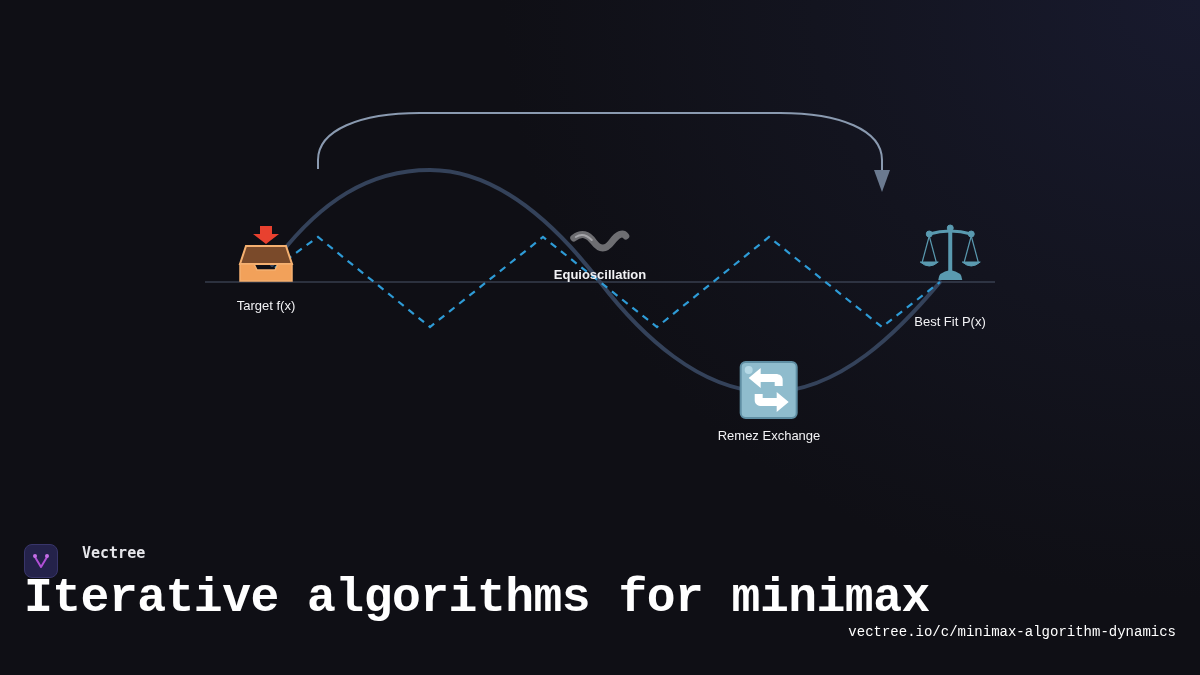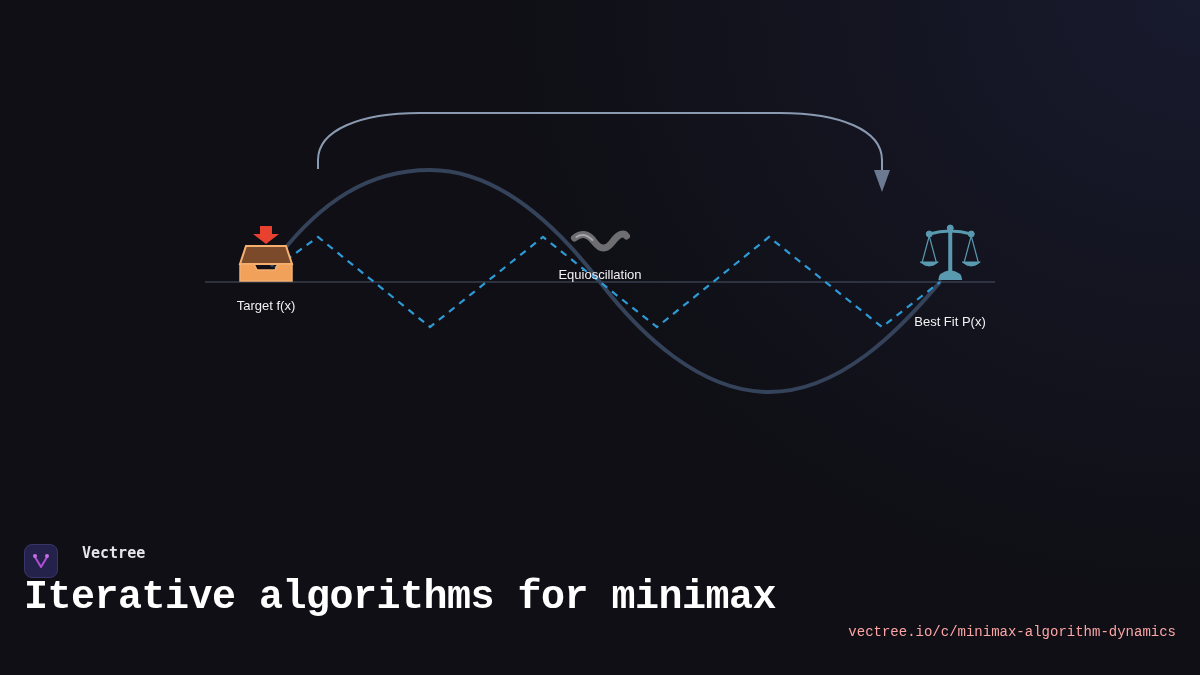--- a/index.html
+++ b/index.html
@@ -20,26 +20,26 @@
   }
   .brand { position: absolute; left: 24px; top: 544px; display: flex; align-items: flex-start; gap: 24px; }
   .brand .logo {
     width: 34px; height: 34px; border-radius: 8px; background: #24224a;
     border: 1px solid #38356a; box-sizing: border-box; display: flex; align-items: center; justify-content: center;
   }
   .brand .name { font-family: "DejaVu Sans Mono", monospace; font-weight: bold; font-size: 15px; color: #e6e6ea; }
   .title {
     position: absolute; left: 24px; top: 581px; margin: 0;
     font-family: "Liberation Mono", monospace; font-weight: bold;
-    font-size: 40px; line-height: 34px; color: #ffffff; letter-spacing: -0.5px;
+    font-size: 48px; line-height: 34px; color: #ffffff; letter-spacing: -0.5px;
   }
   .title span { display: block; }
   .url {
     position: absolute; right: 24px; top: 624px;
-    font-family: "Liberation Mono", monospace; font-size: 14px; color: #fca5a5;
+    font-family: "Liberation Mono", monospace; font-size: 14px; color: #ffffff;
   }
 </style>
 </head>
 <body>
 
 <div class="stage">
   <svg class="diagram" width="1200" height="675" viewBox="0 0 1200 675">
 
     <line x1="205" y1="282" x2="995" y2="282" stroke="#4a5468" stroke-width="1"></line>
 
@@ -59,23 +59,32 @@
     </svg>
     <span class="label" style="margin-top:14px;">Target f(x)</span>
   </div>
 
 
   <div class="node" style="left:600px; top:222px;">
     <svg class="icon" width="64" height="40" viewBox="0 0 64 40">
       <path d="M6 16 C 14 10, 20 12, 26 20 C 32 28, 38 28, 44 20 C 50 12, 55 10, 58 14" fill="none" stroke="#6e6e72" stroke-width="7" stroke-linecap="round"></path>
       <path d="M8 15 C 14 11, 19 13, 24 18" fill="none" stroke="#a6a6aa" stroke-width="2" stroke-linecap="round"></path>
     </svg>
-    <span class="label" style="margin-top:5px;">Equioscillation</span>
+    <span class="label" style="margin-top:5px;font-weight:bold;">Equioscillation</span>
   </div>
 
+  <div class="node" style="left:769px; top:360px;">
+    <svg class="icon" width="60" height="60" viewBox="0 0 60 60">
+      <rect x="2" y="2" width="56" height="56" rx="5" fill="#8fbccd" stroke="#5f8ea3" stroke-width="2"></rect>
+      <circle cx="10" cy="10" r="4" fill="#b6d9e6"></circle>
+      <path d="M44 26 L44 20 C44 16 41 14 37 14 L22 14 L22 8 L10 18 L22 28 L22 22 L36 22 L36 26 Z" fill="#ffffff"></path>
+      <path d="M16 34 L16 40 C16 44 19 46 23 46 L38 46 L38 52 L50 42 L38 32 L38 38 L24 38 L24 34 Z" fill="#ffffff"></path>
+    </svg>
+    <span class="label" style="margin-top:8px;">Remez Exchange</span>
+  </div>
 
   <div class="node" style="left:950px; top:224px;">
     <svg class="icon" width="62" height="60" viewBox="0 0 62 60">
       <g fill="#5a9ab0" stroke="#5a9ab0">
         <circle cx="31" cy="4" r="3"></circle>
         <rect x="29" y="5" width="4" height="42" stroke="none"></rect>
         <path d="M10 10 Q31 4 52 10" fill="none" stroke-width="3"></path>
         <circle cx="10" cy="10" r="3"></circle>
         <circle cx="52" cy="10" r="3"></circle>
         <line x1="10" y1="12" x2="3" y2="38" stroke-width="1.2"></line>

